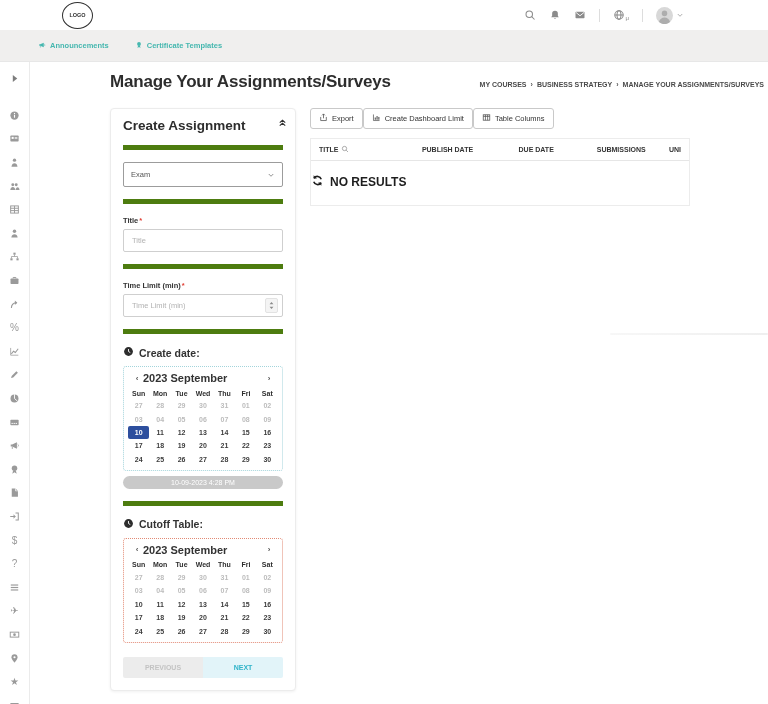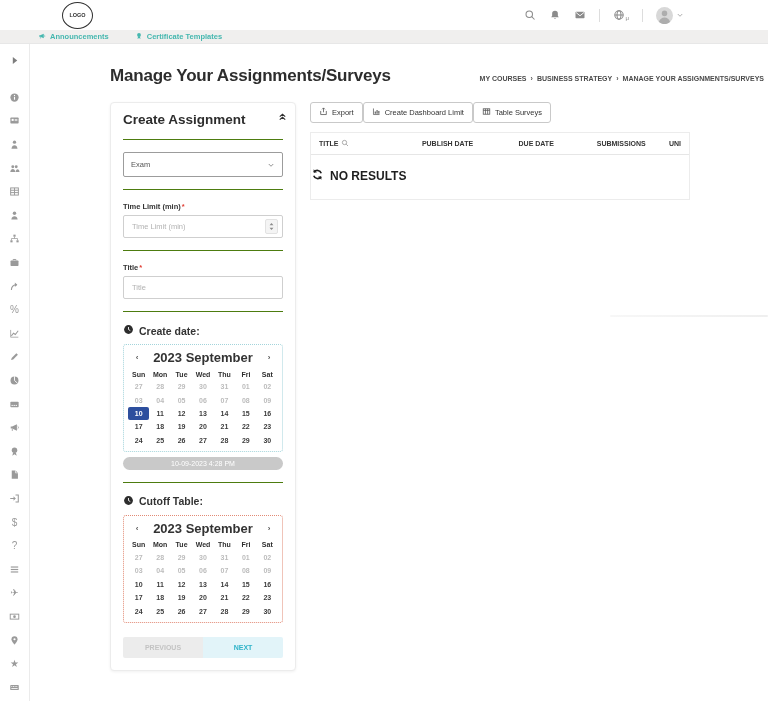--- a/index.html
+++ b/index.html
@@ -13,51 +13,51 @@
   .top-icons { display: flex; align-items: center; gap: 13px; margin-right: 84px; color: #8b8b8b; }
   .top-icons svg { width: 12px; height: 12px; display: block; }
   .vsep { width: 1px; height: 13px; background: #ddd; }
   .lang { display: flex; align-items: flex-end; gap: 1px; }
   .lang .sub { font-size: 6px; color: #8b8b8b; }
   .avatar-wrap { display: flex; align-items: center; gap: 3px; color: #b5b5b5; }
   .avatar-wrap svg.av { width: 17px; height: 17px; }
   .avatar-wrap svg.cv { width: 8px; height: 8px; color: #9a9a9a; }
 
   
-  .subnav { height: 14px; background: #f0efee; border-bottom: 1px solid #e7e7e7;
+  .subnav { height: 32px; background: #f0efee; border-bottom: 1px solid #e7e7e7;
     display: flex; align-items: center; gap: 26px; padding-left: 38px; }
   .subnav-item { display: flex; align-items: center; gap: 4px; color: #45b7af; font-size: 7.5px; font-weight: bold; cursor: pointer; }
   .subnav-item svg { width: 8px; height: 8px; }
 
   
   .shell { display: flex; height: 657px; }
   .sidebar { width: 30px; border-right: 1px solid #ebebeb; background: #fff;
     display: flex; flex-direction: column; align-items: center; padding-top: 5px; }
   .sb-icon { height: 23.6px; display: flex; align-items: center; justify-content: center;
     color: #9a9a9a; font-size: 10px; width: 100%; cursor: pointer; }
   .sb-icon:first-child { margin-bottom: 13px; color: #7d7d7d; }
   .sb-icon svg { width: 11px; height: 11px; }
 
   .main { flex: 1; position: relative; padding-left: 80px; }
-  .page-head { display: flex; align-items: baseline; justify-content: space-between; padding-top: 22px; }
+  .page-head { display: flex; align-items: baseline; justify-content: space-between; padding-top: 10px; }
   .page-title { font-size: 17px; font-weight: 800; color: #2d2d2d; letter-spacing: -0.2px; }
   .breadcrumb { display: flex; align-items: center; gap: 4px; margin-right: 4px;
     font-size: 7px; font-weight: bold; color: #4a4a4a; text-transform: uppercase; }
   .crumb-sep { color: #555; }
 
   .columns { display: flex; margin-top: 16px; }
 
   
   .card { width: 186px; background: #fff; border: 1px solid #ececec; border-radius: 4px;
     box-shadow: 0 1px 3px rgba(0,0,0,.06); padding: 9px 12px 12px; position: relative; height: fit-content; }
   .collapse-btn { position: absolute; top: 5px; right: 7px; color: #2f2f2f; cursor: pointer; }
   .collapse-btn svg { width: 11px; height: 11px; }
   .card-title { font-size: 13.5px; font-weight: 800; color: #2d2d2d; }
   .group { margin-top: 13px; }
-  .hairline { border-top: 1px solid #4d7c0f; margin-top: 12px; padding-top: 12px; }
+  .hairline { border-top: 5px solid #4d7c0f; margin-top: 12px; padding-top: 12px; }
 
   .select { height: 25px; border: 1px solid #9c9c9c; border-radius: 2px; background: #fff;
     display: flex; align-items: center; justify-content: space-between; padding: 0 7px;
     font-size: 7.5px; color: #555; cursor: pointer; }
   .select svg { width: 8px; height: 8px; color: #777; }
 
   .flabel { font-size: 7.5px; font-weight: bold; color: #333; margin-bottom: 4px; }
   .req { color: #e03c31; margin-left: 1px; }
   .tinput { width: 100%; height: 23px; border: 1px solid #cfcfcf; border-radius: 2px;
     padding: 0 8px; font-size: 7.5px; color: #555; font-family: inherit; background: #fff; }
@@ -68,21 +68,21 @@
     background: #f4f4f4; border: 1px solid #e2e2e2; border-radius: 2px;
     display: flex; align-items: center; justify-content: center; color: #8a8a8a; cursor: pointer; }
   .spinner svg { width: 7px; height: 9px; }
 
   .cal-label { display: flex; align-items: center; gap: 5px; font-size: 10.5px; font-weight: 600; color: #333; }
   .cal-label svg { width: 11px; height: 11px; color: #2d2d2d; }
   .calendar { border: 1.5px dotted #a3d4db; border-radius: 3px; margin-top: 7px; padding: 3px 4px 4px; background: #fff; }
   .calendar.red { border-color: #e28a75; }
   .cal-head { display: flex; align-items: center; padding: 2px 3px 3px; }
   .cal-nav { width: 12px; font-size: 8px; color: #555; font-weight: bold; cursor: pointer; text-align: center; }
-  .cal-title { flex: 1; text-align: center; font-size: 13px; font-weight: bold; color: #333; }
+  .cal-title { flex: 1; text-align: left; font-size: 11px; font-weight: bold; color: #333; }
   .cal-grid { display: grid; grid-template-columns: repeat(7, 1fr); }
   .wd { font-size: 7px; font-weight: bold; color: #2e2e2e; text-align: center; padding: 2.5px 0; }
   .day { font-size: 7px; font-weight: bold; color: #3c3c3c; text-align: center; padding: 3.2px 0; cursor: pointer; }
   .day.muted { color: #bcbcbc; cursor: default; }
   .day.selected { background: #2d4f9e; color: #fff; border-radius: 2px; }
   .cal-footer { margin-top: 5px; background: #c9c9c9; border-radius: 8px; text-align: center;
     color: #fff; font-size: 7px; padding: 3px 0; }
 
   .btn-row { display: flex; margin-top: 14px; }
   .btn-prev { flex: 1; background: #ececec; color: #c3c3c3; font-size: 7px; font-weight: bold;
@@ -362,34 +362,34 @@
           <div class="select">
             <span>Exam</span>
             <svg viewBox="0 0 16 16">
                 <path d="M3.5 6l4.5 4.5L12.5 6" fill="none" stroke="currentColor" stroke-width="1.6"></path>
               </svg>
           </div>
         </div>
 
 
         <div class="group hairline">
+          <div class="flabel"><span>Title</span><span class="req">*</span></div>
+          <input class="tinput" placeholder="Title" style="">
+        </div>
+
+        <div class="group hairline">
           <div class="flabel"><span>Time Limit (min)</span><span class="req">*</span></div>
           <div class="num-wrap">
             <input class="tinput" placeholder="Time Limit (min)" style="">
             <span class="spinner">
               <svg viewBox="0 0 10 14">
                   <path d="M5 1.5L8 5H2zM5 12.5L2 9h6z" fill="currentColor"></path>
                 </svg>
             </span>
           </div>
-        </div>
-
-        <div class="group hairline">
-          <div class="flabel"><span>Title</span><span class="req">*</span></div>
-          <input class="tinput" placeholder="Title" style="">
         </div>
 
         <div class="group hairline">
           <div class="cal-label">
             <span><svg viewBox="0 0 16 16" fill="none" stroke="currentColor" stroke-width="1.4">
                   <circle cx="8" cy="8" r="6.4" fill="currentColor" stroke="none"></circle>
                   <path d="M8 4.4V8l2.6 1.6" stroke="#fff" stroke-width="1.3"></path>
                 </svg></span>
             <span>Create date:</span>
           </div>
@@ -534,21 +534,21 @@
                 </svg></span>
               <span>Create Dashboard Limit</span>
             </button>
             <button class="tbtn">
               <span><svg viewBox="0 0 16 16" fill="none" stroke="currentColor" stroke-width="1.4">
                   <rect x="2.2" y="3.2" width="11.6" height="9.6"></rect>
                   <line x1="6.1" y1="3.2" x2="6.1" y2="12.8"></line>
                   <line x1="10" y1="3.2" x2="10" y2="12.8"></line>
                   <line x1="2.2" y1="6" x2="13.8" y2="6"></line>
                 </svg></span>
-              <span>Table Surveys</span>
+              <span>Table Columns</span>
             </button>
           </div>
         <div class="table-block">
           <div class="thead">
               <span class="th">
                 <span>TITLE</span>
                 <span><svg viewBox="0 0 16 16" fill="none" stroke="currentColor" stroke-width="1.4">
                     <circle cx="7" cy="7" r="4.3"></circle>
                     <line x1="10.3" y1="10.3" x2="14" y2="14"></line>
                   </svg></span>

